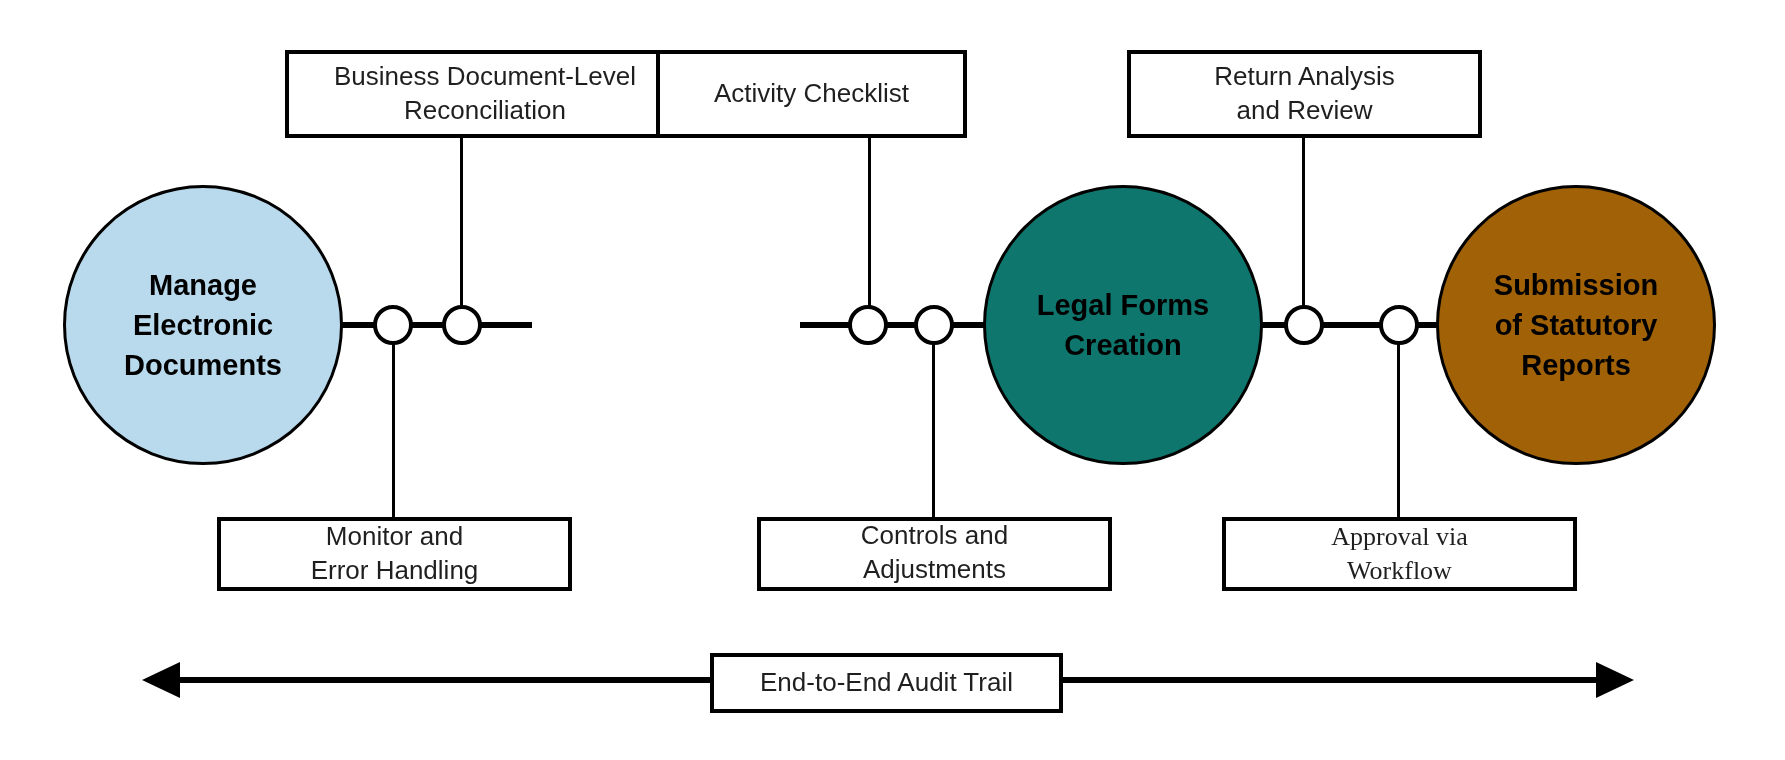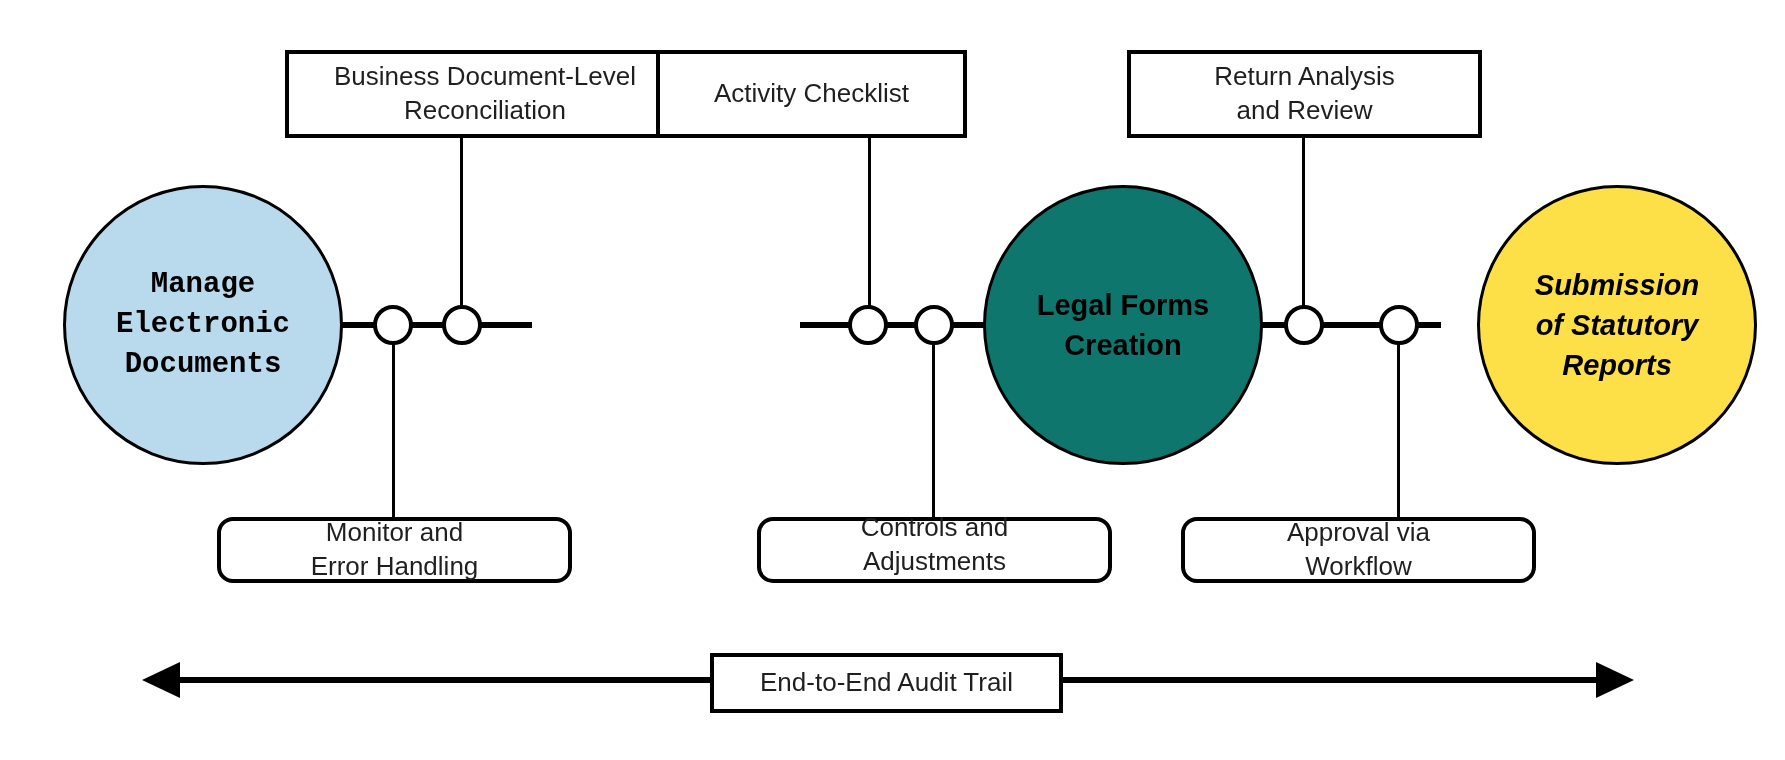--- a/index.html
+++ b/index.html
@@ -80,21 +80,21 @@
     z-index: 2;
   }
   .label-box .box-label {
     font-size: 26px;
     font-weight: 400;
     line-height: 1.3;
     color: #1f1f1f;
     white-space: pre-line;
   }
   .top-box    { top: 50px;  height: 88px; }
-  .bottom-box { top: 517px; height: 66px; border-radius: 16px; }
+  .bottom-box { top: 517px; height: 74px; }
 
   
   .arrow-line {
     position: absolute;
     left: 160px;
     top: 677px;
     width: 1460px;
     height: 6px;
     background: #000;
     z-index: 1;
@@ -129,30 +129,30 @@
   <div class="spine" style="left:1258px;width:183px;"></div>
 
   <div class="vline up" style="left:460px;"></div>
   <div class="vline up" style="left:868px;"></div>
   <div class="vline up" style="left:1302px;"></div>
 
   <div class="vline down" style="left:392px;"></div>
   <div class="vline down" style="left:932px;"></div>
   <div class="vline down" style="left:1397px;"></div>
 
-  <div class="node-circle" style="left: 63px; background-color: rgb(185, 217, 236); font-family: Liberation Mono, monospace;">
+  <div class="node-circle" style="left: 63px; background-color: rgb(185, 217, 236);">
     <span class="node-label">Manage
 Electronic
 Documents</span>
   </div>
   <div class="node-circle" style="left: 983px; background-color: #0f766e;">
     <span class="node-label">Legal Forms
 Creation</span>
   </div>
-  <div class="node-circle" style="left: 1477px; background-color: #fde047; font-style: italic;">
+  <div class="node-circle" style="left: 1436px; background-color: #a16207;">
     <span class="node-label">Submission
 of Statutory
 Reports</span>
   </div>
 
   <div class="port" style="left:373px;"></div>
   <div class="port" style="left:442px;"></div>
   <div class="port" style="left:848px;"></div>
   <div class="port" style="left:914px;"></div>
   <div class="port" style="left:1284px;"></div>
@@ -171,21 +171,21 @@
   </div>
 
   <div class="label-box bottom-box" style="left:217px;width:355px;">
     <span class="box-label">Monitor and
 Error Handling</span>
   </div>
   <div class="label-box bottom-box" style="left:757px;width:355px;align-items:flex-end;">
     <span class="box-label">Controls and
 Adjustments</span>
   </div>
-  <div class="label-box bottom-box" style="left:1181px;width:355px;">
+  <div class="label-box bottom-box" style="left:1222px;width:355px;font-family:Liberation Serif, serif;">
     <span class="box-label">Approval via
 Workflow</span>
   </div>
 
   <div class="arrow-line"></div>
   <div class="arrow-head left"></div>
   <div class="arrow-head right"></div>
   <div class="label-box audit-box">
     <span class="box-label">End-to-End Audit Trail</span>
   </div>

